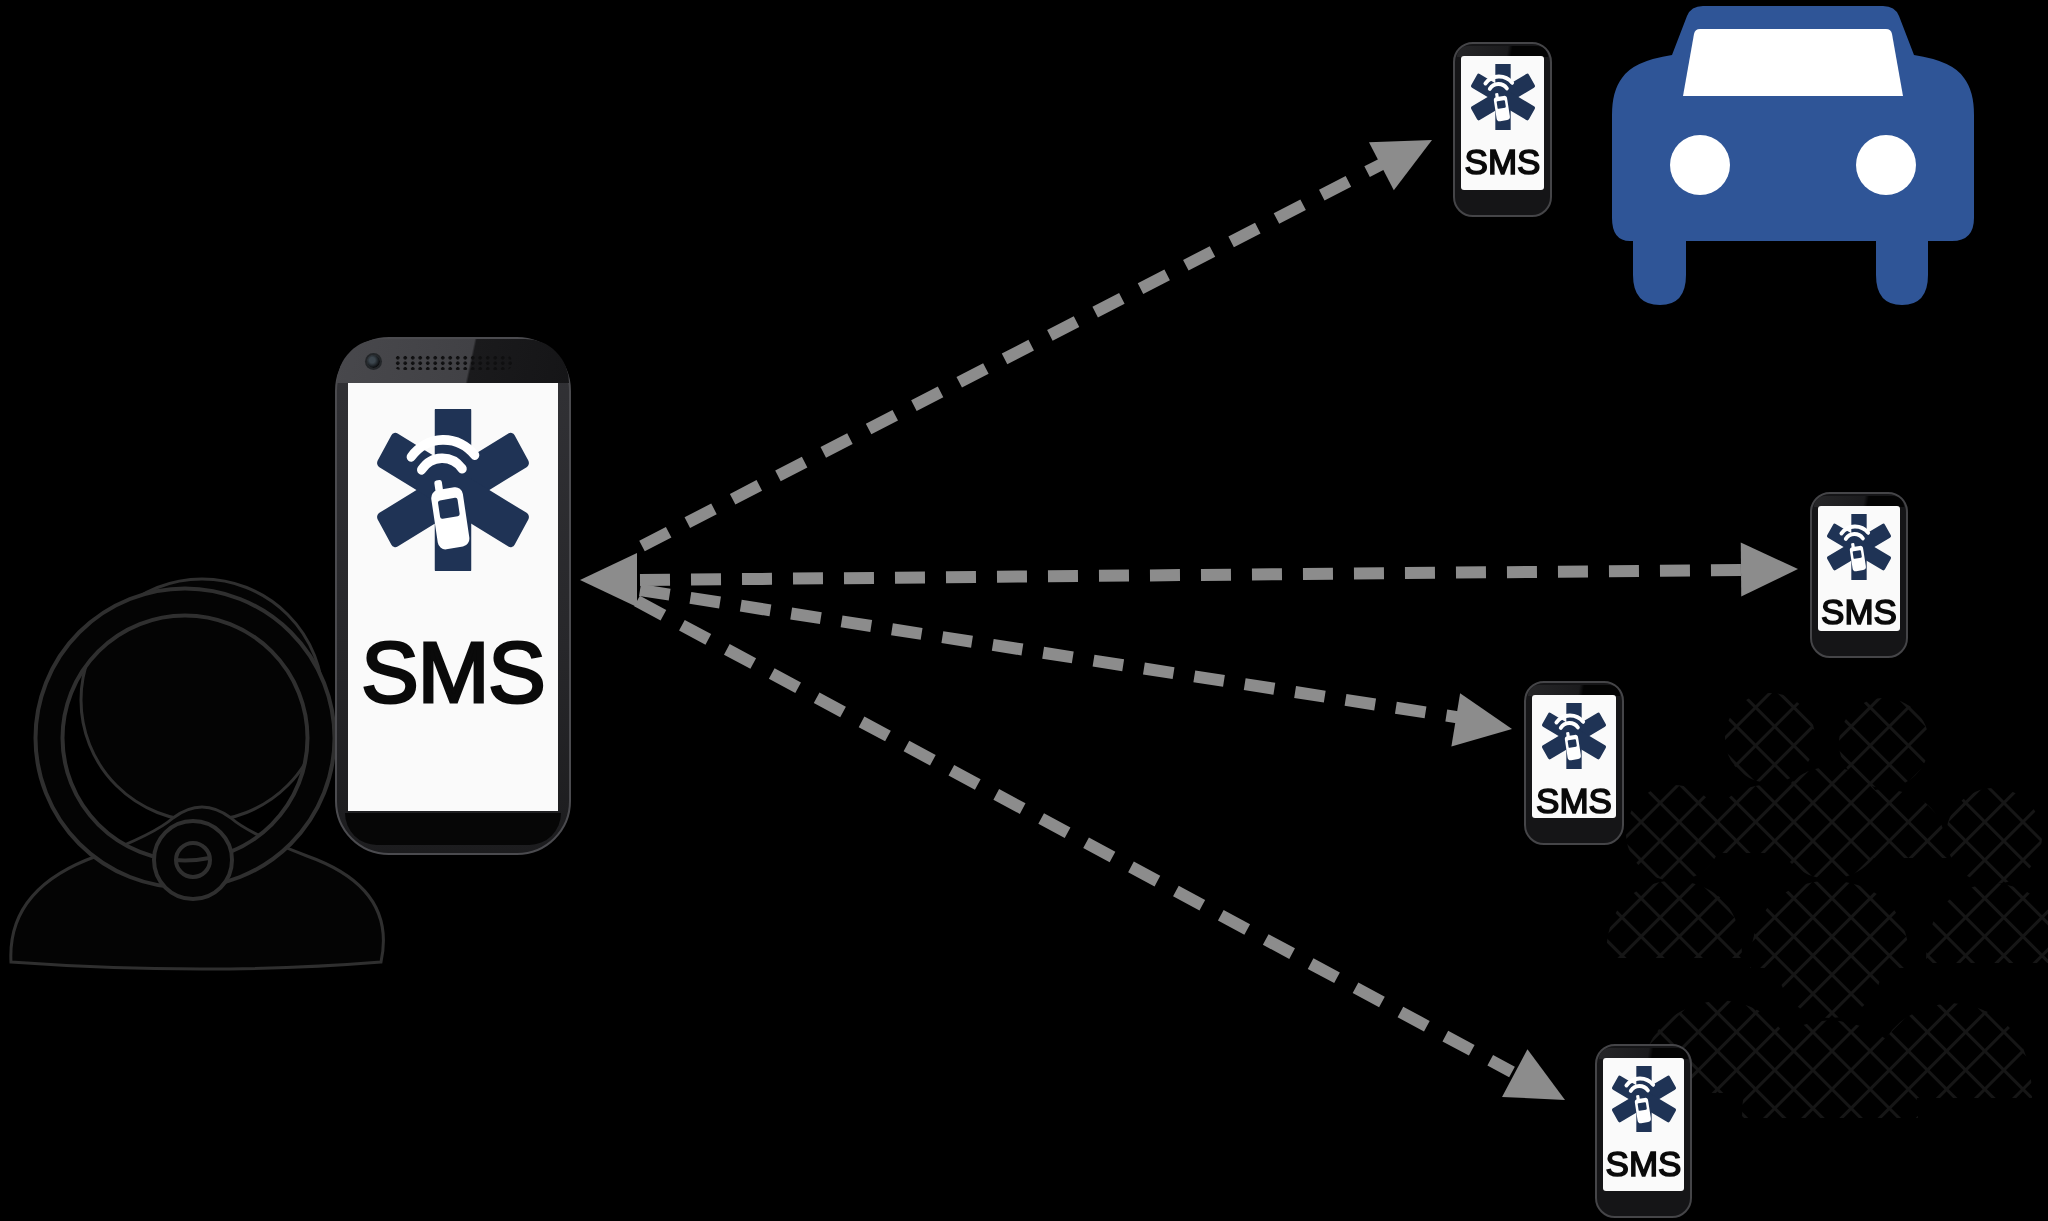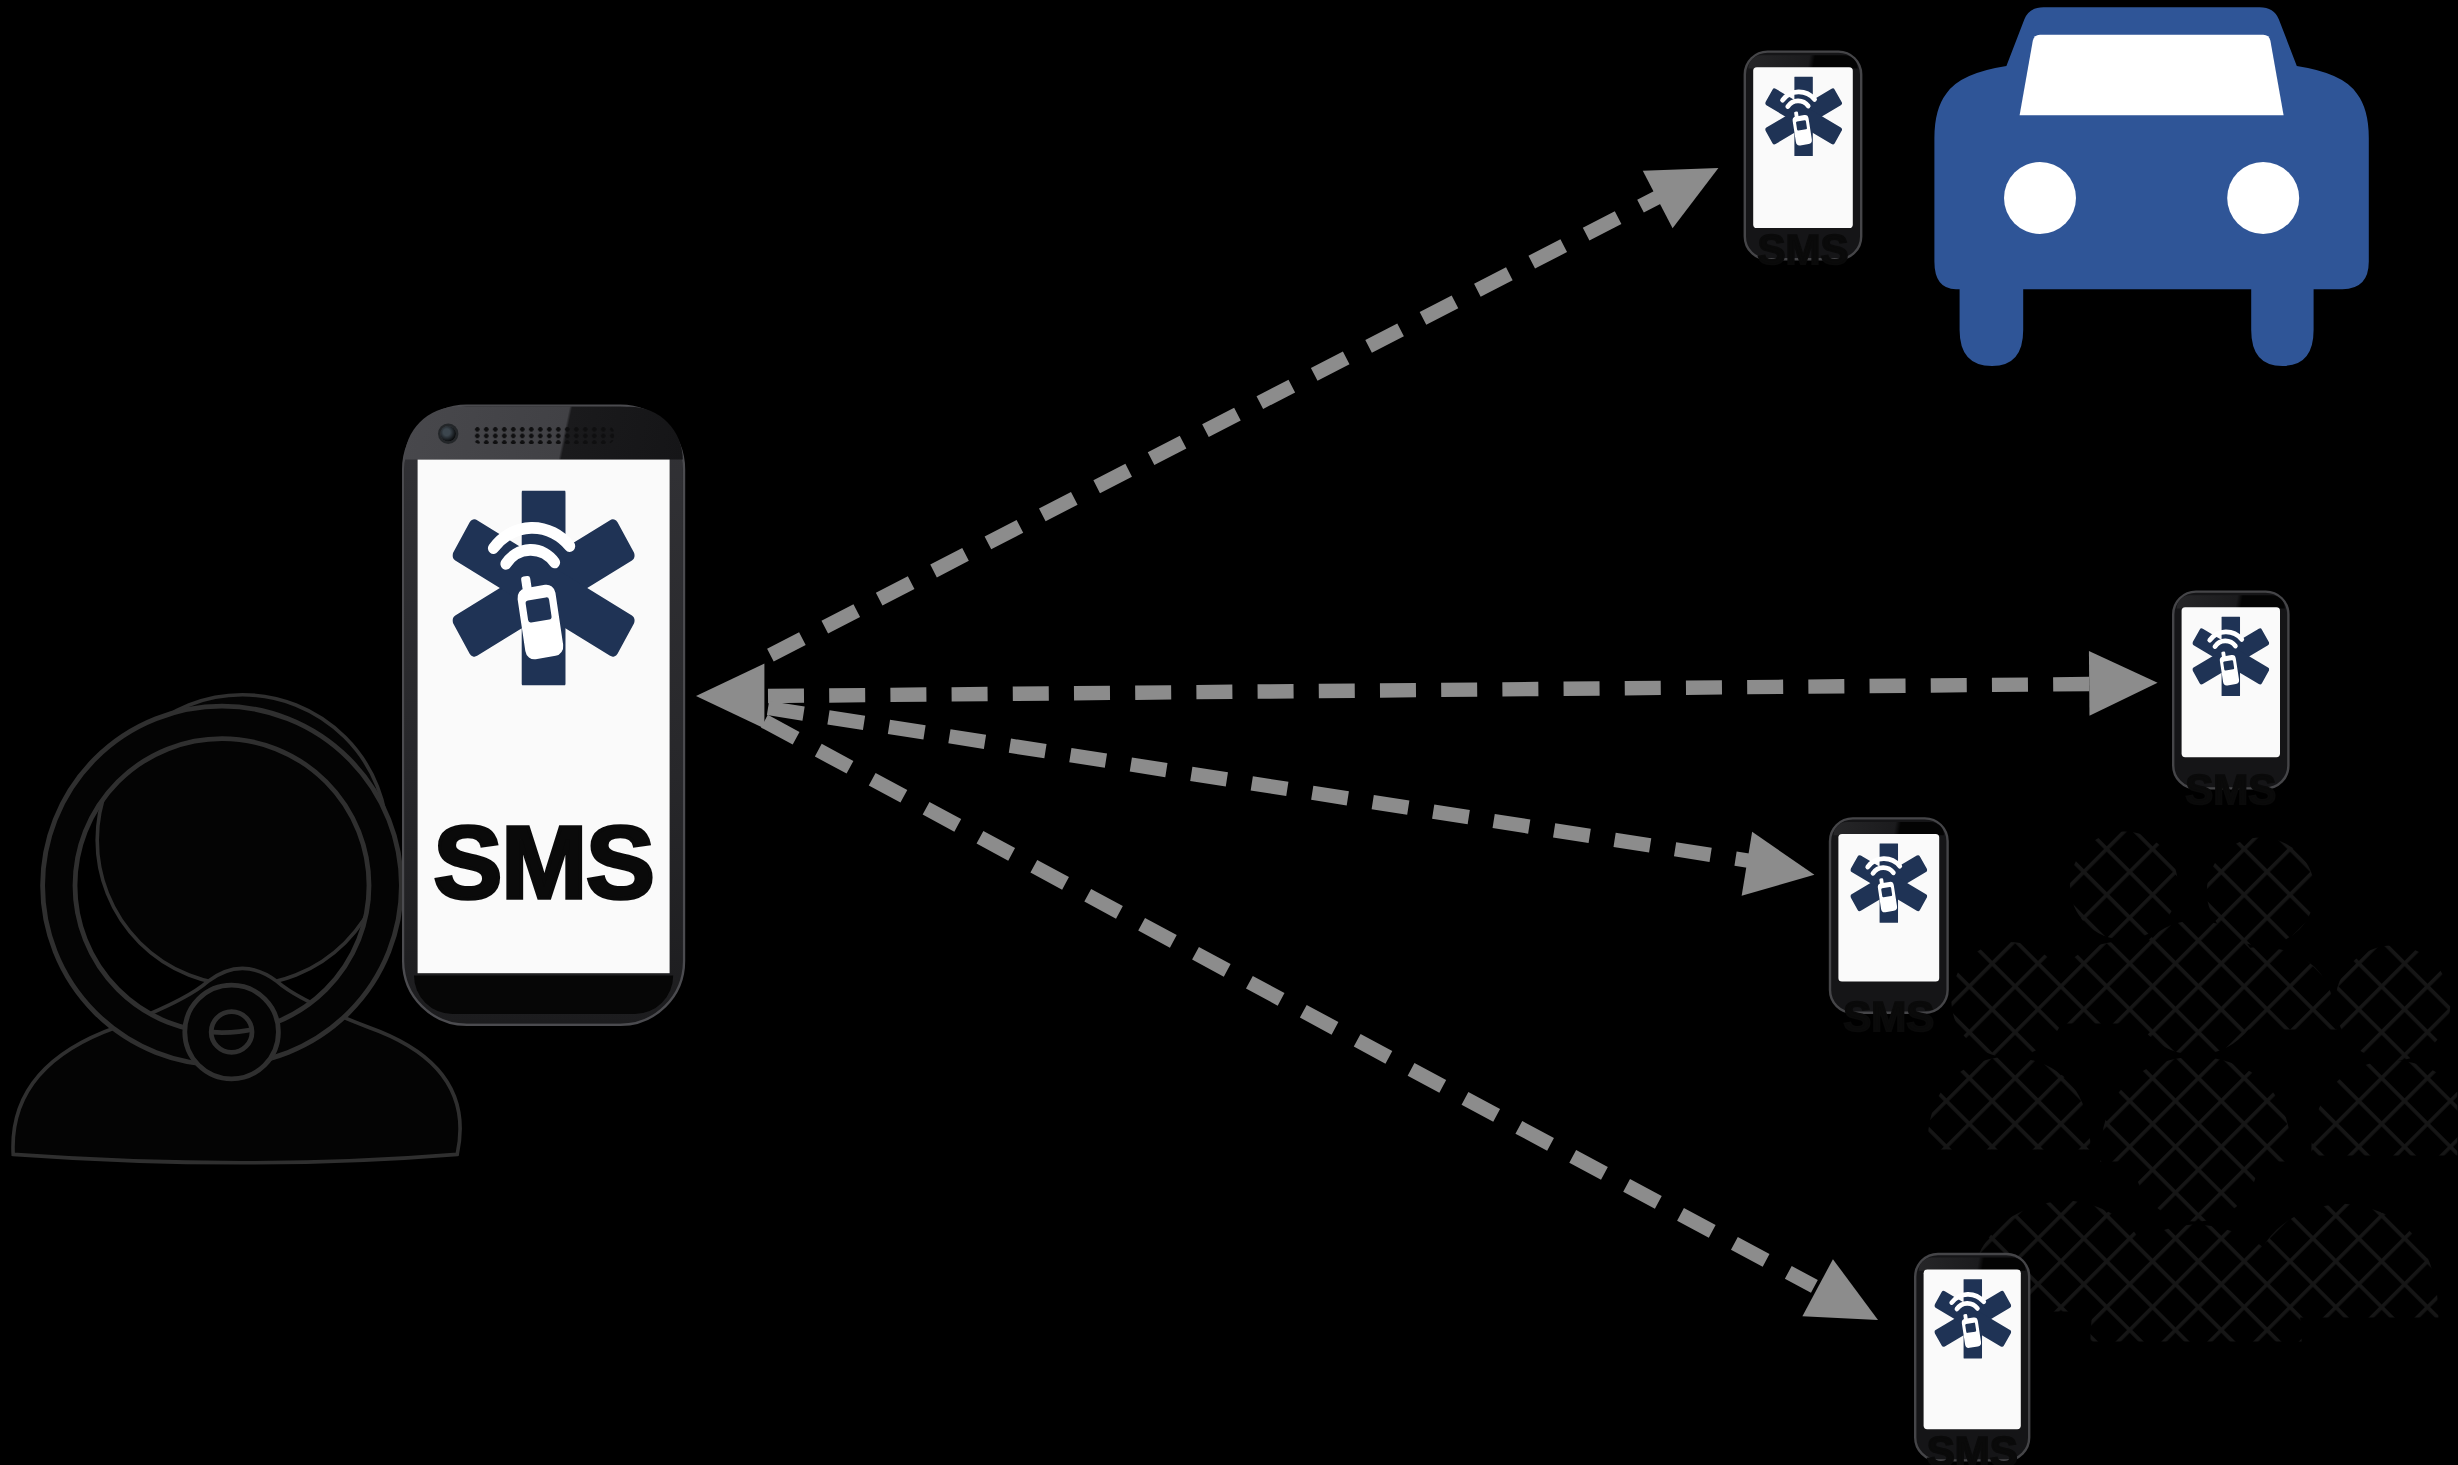--- a/index.html
+++ b/index.html
@@ -47,21 +47,21 @@
     position:absolute;top:44px;left:11px;right:11px;bottom:42px;
     background:var(--screen-white,#fafafa);
   }
   .phone-lg .chin{
     position:absolute;bottom:8px;left:8px;right:8px;height:32px;
     background:#060606;border-radius:0 0 46px 46px;
   }
   .star-lg{position:absolute;top:26px;left:50%;transform:translateX(-50%);width:152px;height:162px;}
   .sms{
     position:absolute;left:0;right:0;text-align:center;
-    color:var(--sms-ink,#0a0a0a);font-weight:700;line-height:1;letter-spacing:-1px;margin-top:47px;
+    color:var(--sms-ink,#0a0a0a);font-weight:400;line-height:1;letter-spacing:-1px;
   }
   .sms-lg{top:246px;font-size:86px;-webkit-text-stroke:3px var(--sms-ink,#0a0a0a);}
   .phone-sm{
     width:98px;height:172px;border-radius:20px;
     background:#151517;border:2px solid #454548;
   }
   .phone-sm .gloss{
     position:absolute;top:2px;left:2px;right:2px;height:11px;border-radius:17px 17px 0 0;
     background:linear-gradient(100deg,#262628 0%,#1b1b1d 55%,#030303 60%);
   }

